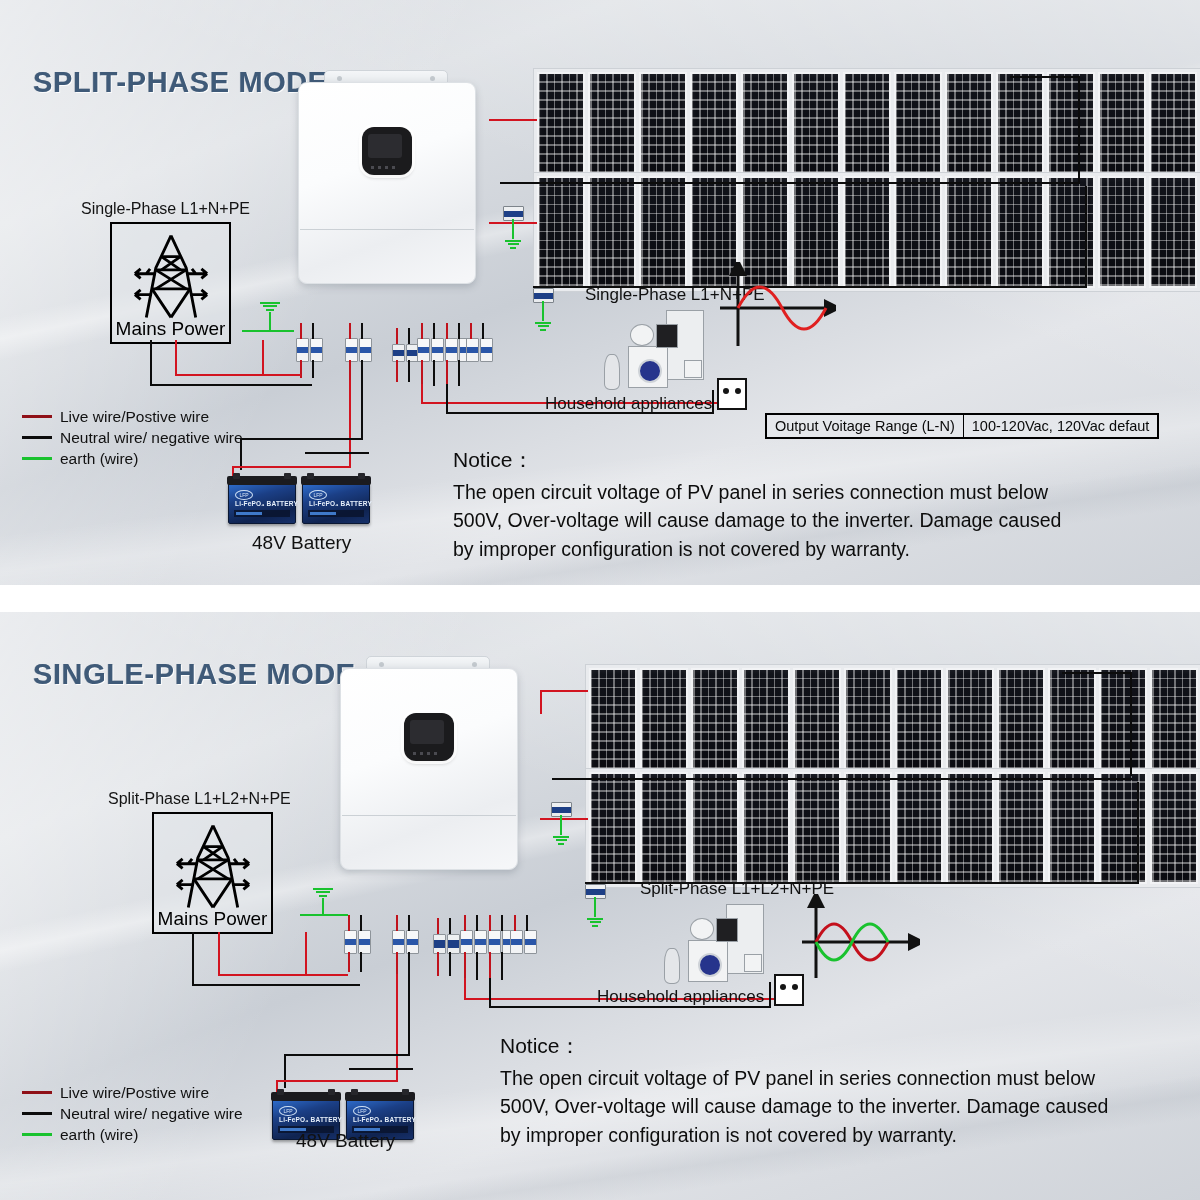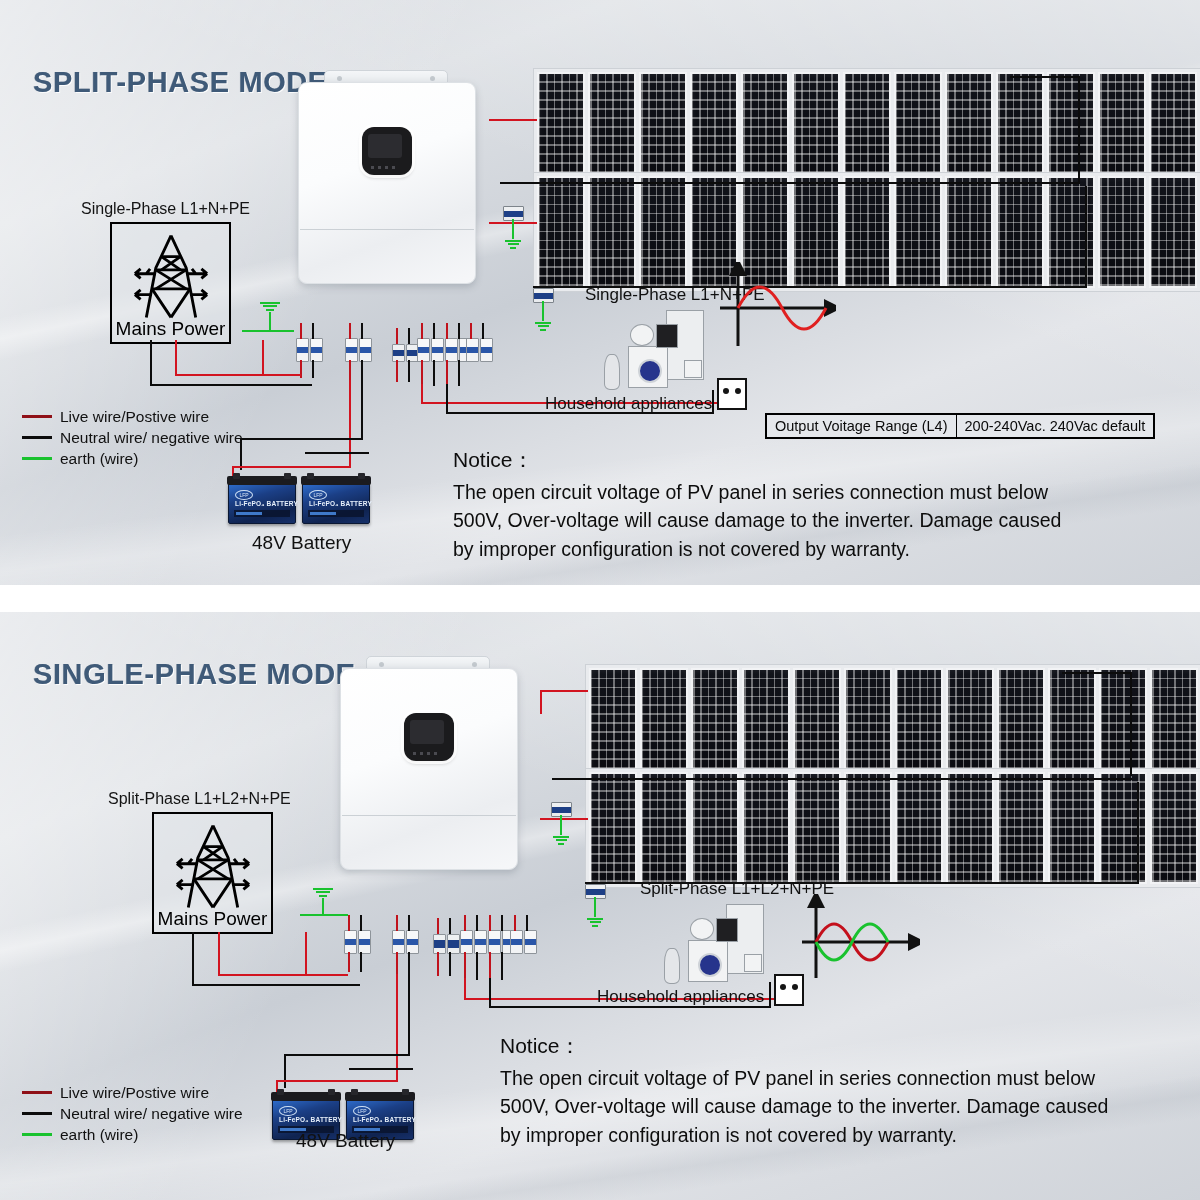--- a/index.html
+++ b/index.html
@@ -348,23 +348,23 @@
         <path d="M0,0 L6,3 L0,6 z" fill="#111"></path>
           </marker>
         </defs>
       <line x1="22" y1="84" x2="22" y2="8" stroke="#111" stroke-width="3" marker-end="url(#ah1)"></line>
       <line x1="4" y1="46" x2="114" y2="46" stroke="#111" stroke-width="3" marker-end="url(#ah1)"></line>
       <path d="M22 46 Q44 4 66 46 Q88 88 110 46" fill="none" stroke="#e02020" stroke-width="3"></path>
     </svg>
 
     <table class="vtable" style="left:765px;top:413px;">
       <tbody>
-      <tr>
-        <td>Output Voitage Range (L4)</td>
-        <td>200-240Vac. 240Vac default</td>
+          <tr>
+        <td>Output Voitage Range (L-N)</td>
+        <td>100-120Vac, 120Vac defaut</td>
       </tr>
     </tbody>
       </table>
 
     <div class="legend" style="left:22px;top:406px;">
       <div class="lg-row">
         <span class="lg-line" style="background:#8f1017;"></span>
         <span class="lg-txt">Live wire/Postive wire</span>
       </div>
       <div class="lg-row">

